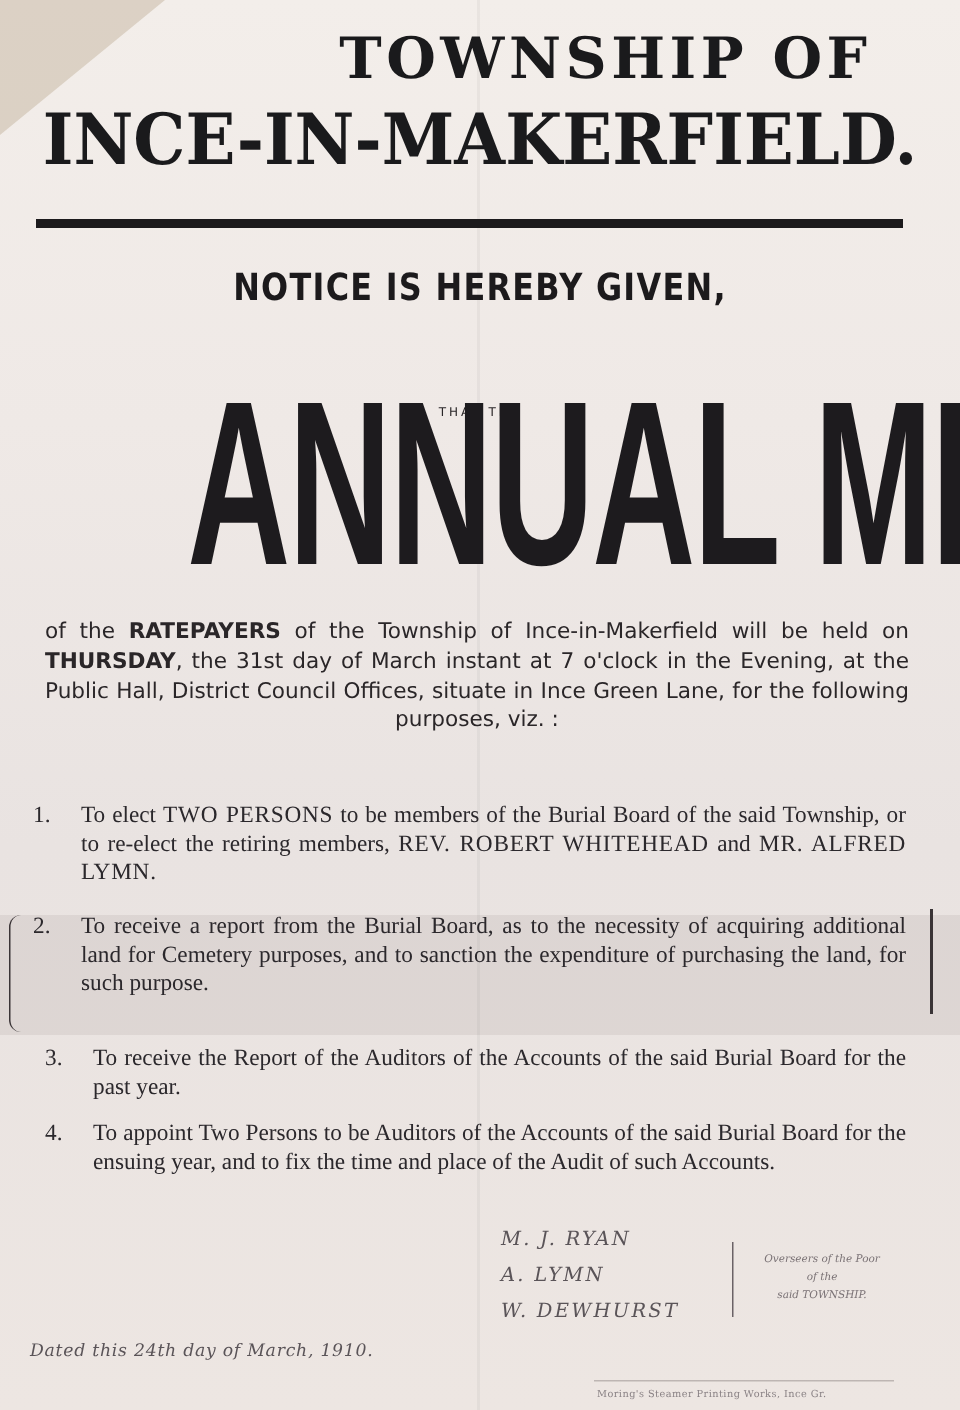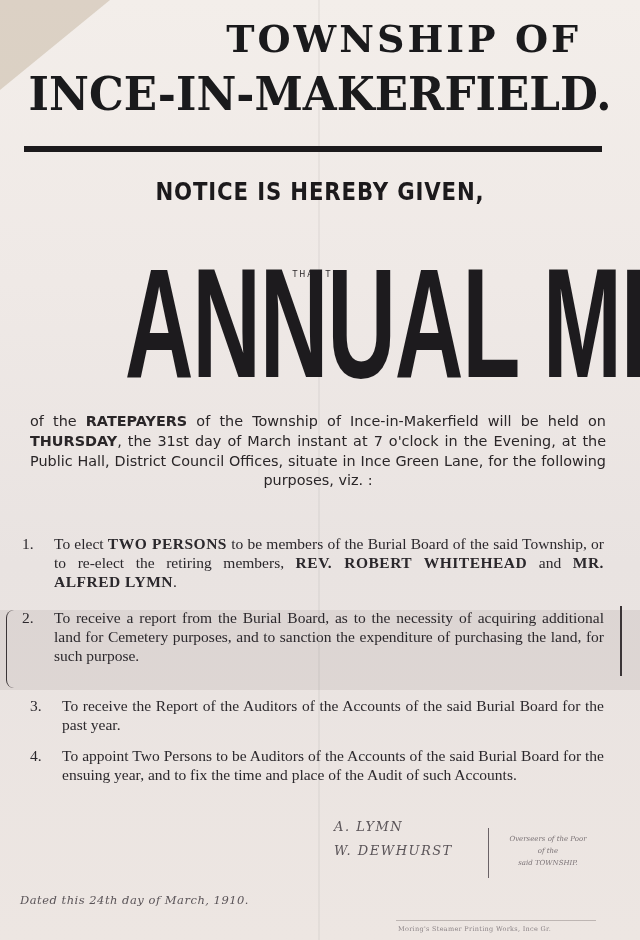--- a/index.html
+++ b/index.html
@@ -68,21 +68,21 @@
   }
   .intro b { font-weight: bold; }
   .items { position: absolute; top: 534px; left: 20px; width: 590px; }
   .item {
     position: absolute; left: 0; width: 590px;
     font-family: "Liberation Serif", serif; font-size: 15.5px; line-height: 19px;
     color: #2b282c;
   }
   .item .num { position: absolute; left: 2px; top: 0; width: 20px; }
   .item .text { position: absolute; left: 34px; width: 550px; text-align: justify; }
-  .item .text b { font-weight: bold; letter-spacing: 0.5px; }
+  .item .text b { font-weight: normal; letter-spacing: 0.5px; }
   .bracket-l {
     position: absolute; left: 6px; top: 610px; width: 8px; height: 78px;
     border-left: 1.5px solid #3a3436; border-radius: 8px 0 0 8px;
   }
   .bracket-r {
     position: absolute; left: 620px; top: 606px; width: 2px; height: 70px;
     background: #3a3436;
   }
   .signatures {
     position: absolute; top: 815px; left: 334px; width: 150px;
@@ -148,20 +148,21 @@
   <div class="item" style="top:212px;">
     <span class="num" style="left:10px;">4.</span>
     <div class="text" style="left:42px; width:542px;">To appoint Two Persons to be Auditors of the Accounts of the said Burial Board for the ensuing year, and to fix the time and place of the Audit of such Accounts.</div>
   </div>
 </div>
 
 <div class="bracket-l"></div>
 <div class="bracket-r"></div>
 
 <div class="signatures">
+  <div>M. J. RYAN</div>
   <div>A. LYMN</div>
   <div>W. DEWHURST</div>
 </div>
 <div class="sig-divider"></div>
 <div class="overseers">
   <div>Overseers of the Poor</div>
   <div>of the</div>
   <div>said TOWNSHIP.</div>
 </div>
 

